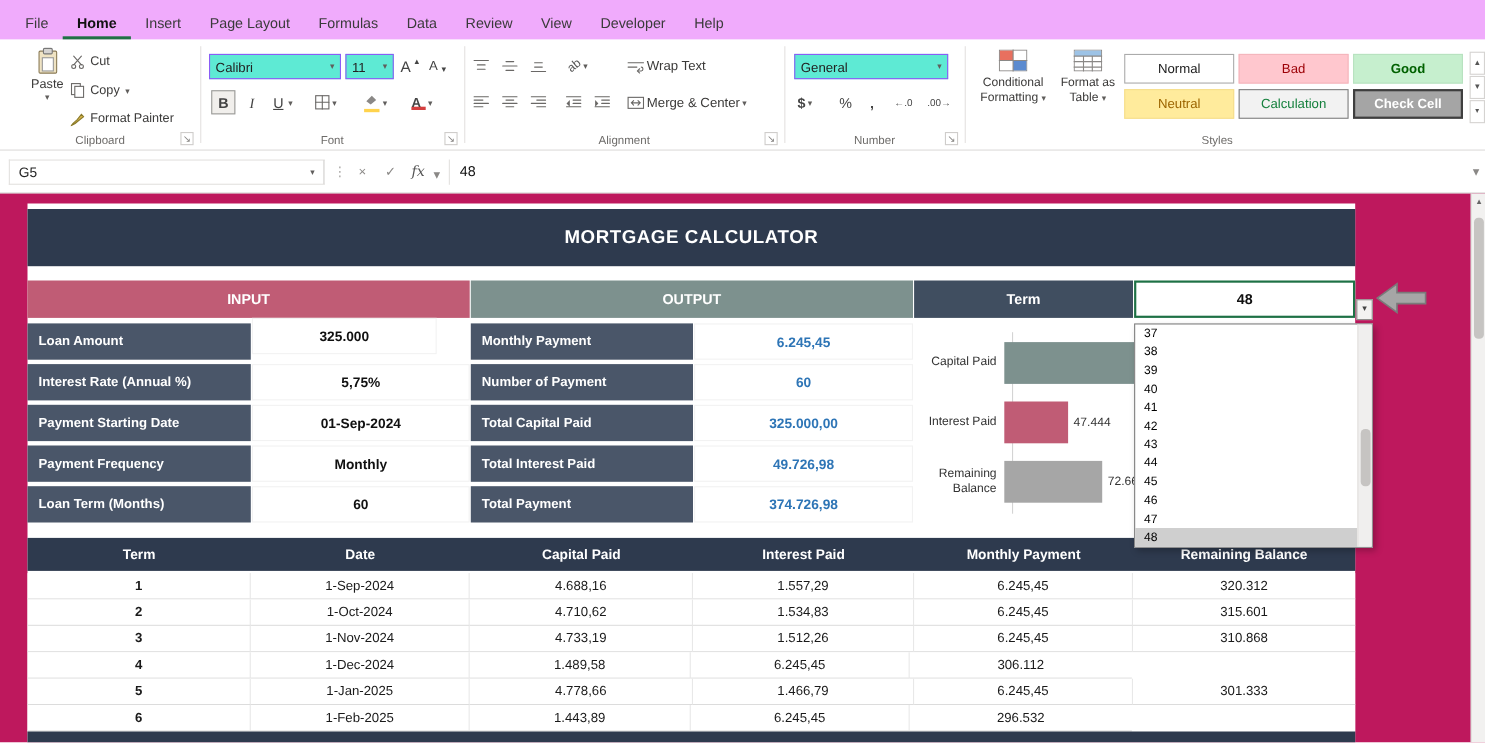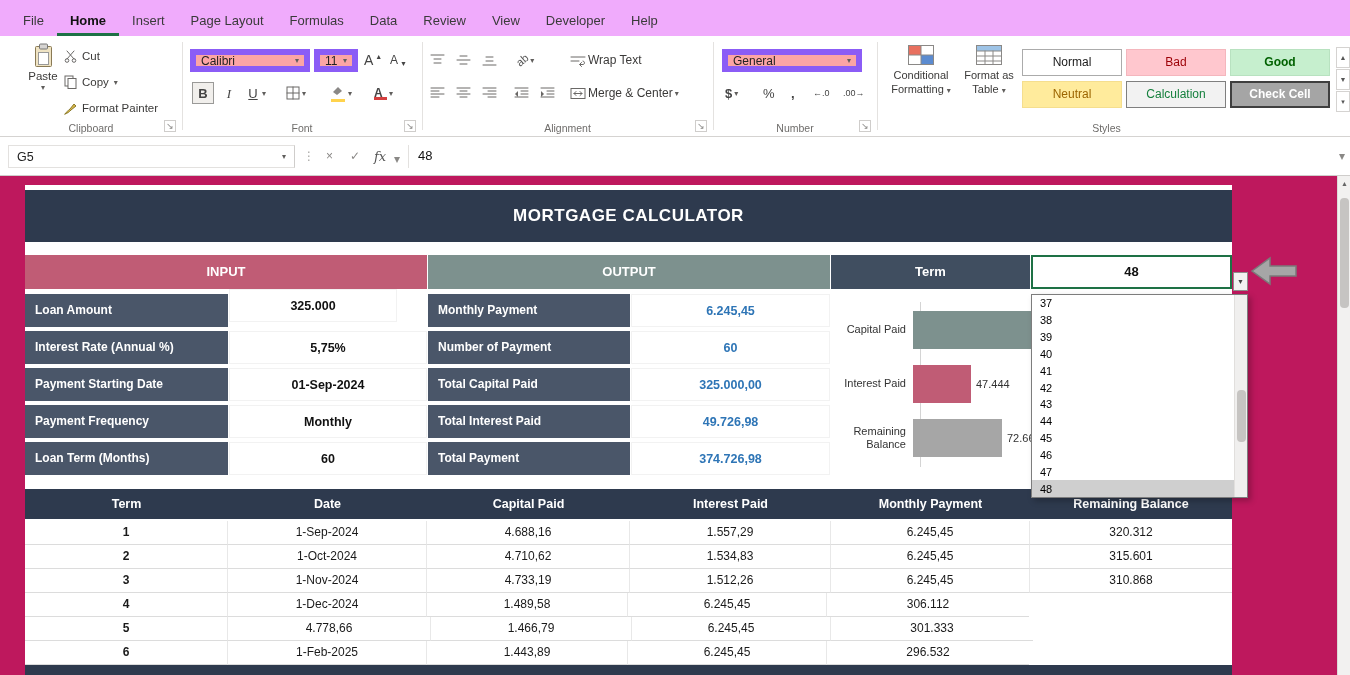--- a/index.html
+++ b/index.html
@@ -14,21 +14,21 @@
 
 #ribbon{position:absolute;top:36px;left:0;right:0;height:101px;background:#fff;border-bottom:1px solid #d5d3d1}
 .rdiv{position:absolute;top:6px;height:88px;width:1px;background:#e4e2e0}
 .rg{position:absolute;top:0;height:101px}
 .glabel{position:absolute;bottom:3px;left:0;right:0;text-align:center;font-size:10.5px;color:#6e6c6a}
 .launcher{position:absolute;bottom:5px;right:6px;font-size:9px;color:#8a8886;border:1px solid #cfcdcb;width:12px;height:12px;line-height:10px;text-align:center;background:#fff}
 .chev{font-size:8px;color:#605e5c}
 .rsm{position:absolute;left:64px;display:flex;align-items:center;gap:5px;font-size:11.5px;color:#3b3a39;white-space:nowrap;height:20px}
 #paste{position:absolute;left:20px;top:7px;width:46px;height:76px;text-align:center;font-size:11.5px;color:#3b3a39}
 #paste .chev{display:block;margin-top:1px}
-.combo{position:absolute;height:23px;border:6px solid #8b5cf6;background:#fca5a5;display:flex;align-items:center;justify-content:space-between;padding:0 5px;font-size:12px;color:#222}
+.combo{position:absolute;height:23px;border:1px solid #8b5cf6;background:#5eead4;display:flex;align-items:center;justify-content:space-between;padding:0 5px;font-size:12px;color:#222}
 .tbtn{position:absolute;height:22px;display:flex;align-items:center;gap:2px;justify-content:center;color:#444;font-size:13px}
 .bib{width:22px;height:22px;text-align:center;line-height:21px}
 #boldbtn{border:1px solid #9a9a98;background:#f1efec;font-weight:700}
 #italbtn{font-style:italic;font-family:"Liberation Serif",serif}
 #undlbtn{text-decoration:underline}
 .redbar{display:block;width:13px;height:3px;background:#d43f3f;margin:-2px auto 0}
 .ylwbar{display:block;width:14px;height:3px;background:#ffd34d;margin:-1px auto 0}
 .bigbtn{position:absolute;top:7px;height:80px;text-align:center;font-size:11px;color:#3b3a39;line-height:1.25}
 .bigbtn svg{display:block;margin:2px auto 4px}
 .scell{position:absolute;width:100px;height:27px;border:1px solid #d0cecd;font-size:12px;line-height:25px;text-align:center;overflow:hidden;white-space:nowrap}
@@ -413,20 +413,21 @@
     </div>
     <div class="trow" style="top:417px">
       <div class="tc c0">4</div>
       <div class="tc c1">1-Dec-2024</div>
       <div class="tc c3">1.489,58</div>
       <div class="tc c4">6.245,45</div>
       <div class="tc c5">306.112</div>
     </div>
     <div class="trow" style="top:441px">
       <div class="tc c0">5</div>
+      <div class="tc c1">1-Jan-2025</div>
       <div class="tc c2">4.778,66</div>
       <div class="tc c3">1.466,79</div>
       <div class="tc c4">6.245,45</div>
       <div class="tc c5">301.333</div>
     </div>
     <div class="trow" style="top:465px">
       <div class="tc c0">6</div>
       <div class="tc c1">1-Feb-2025</div>
       <div class="tc c3">1.443,89</div>
       <div class="tc c4">6.245,45</div>

